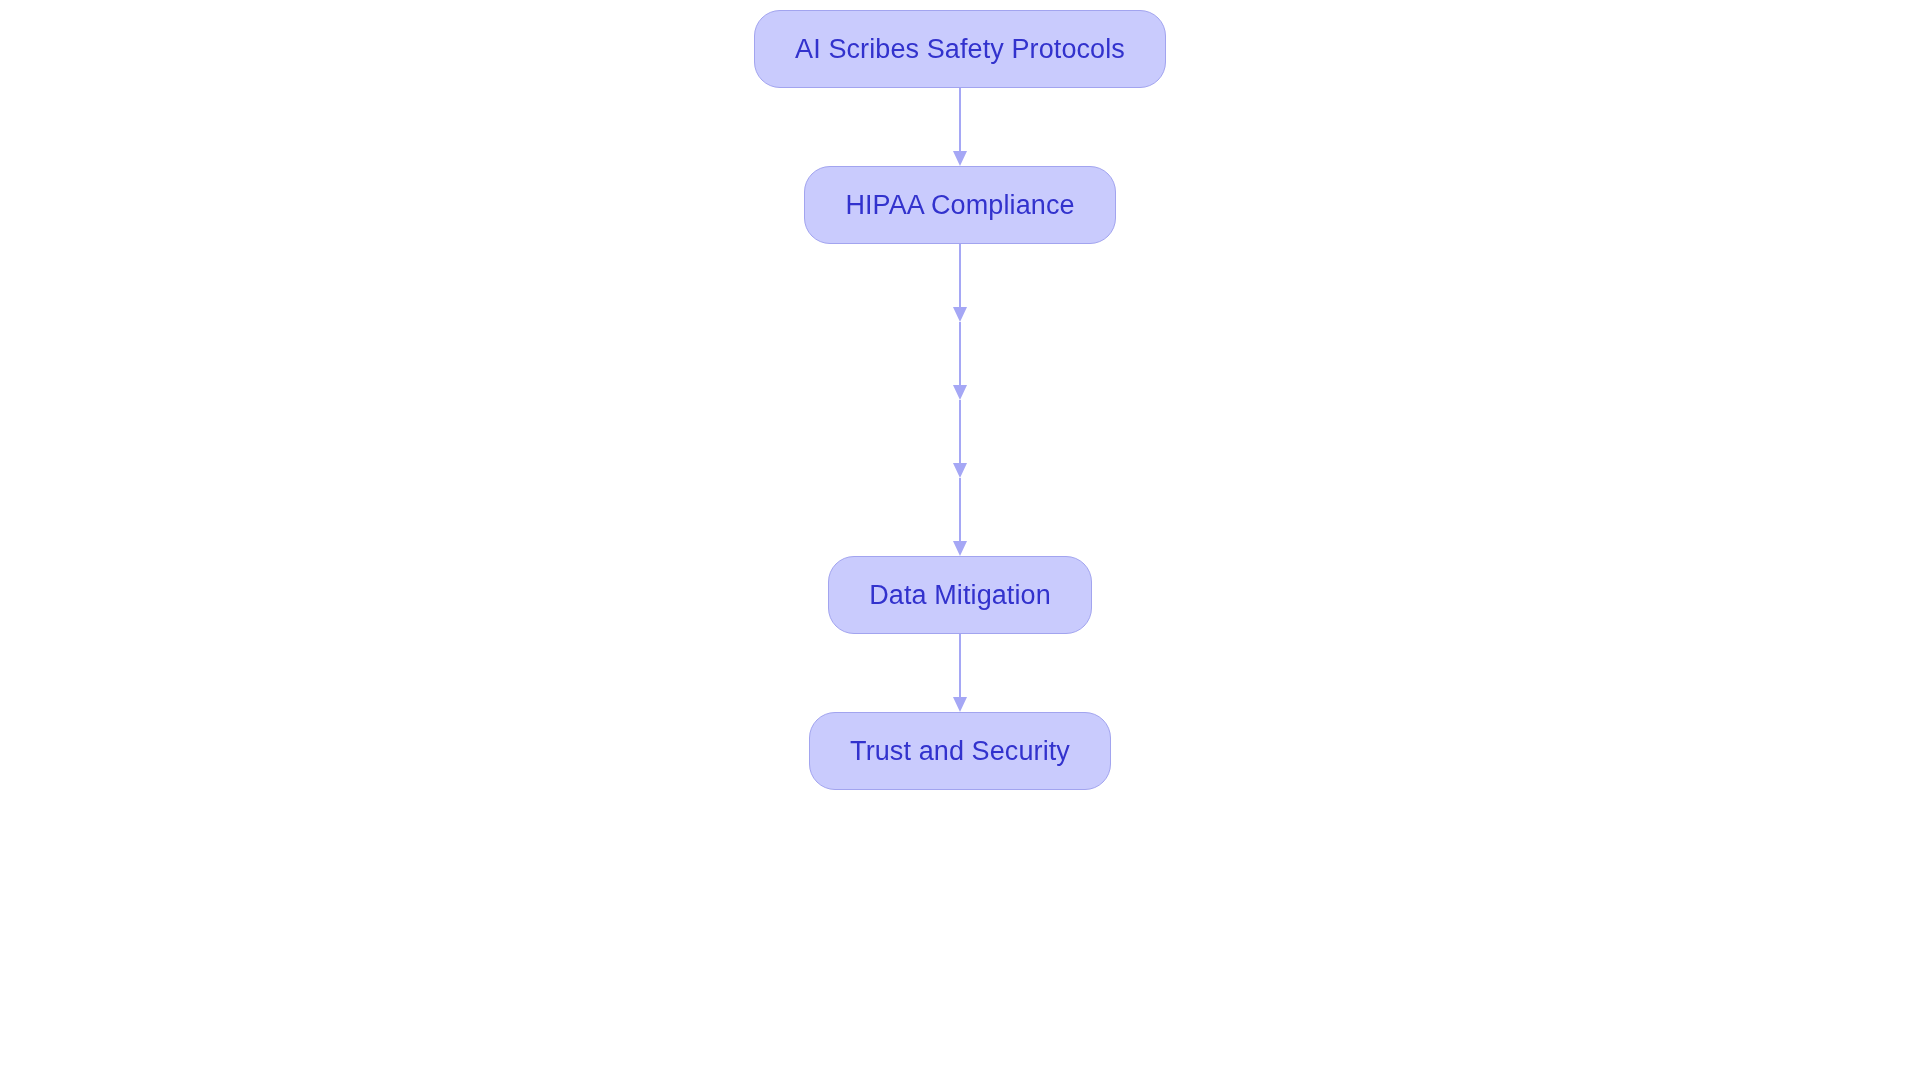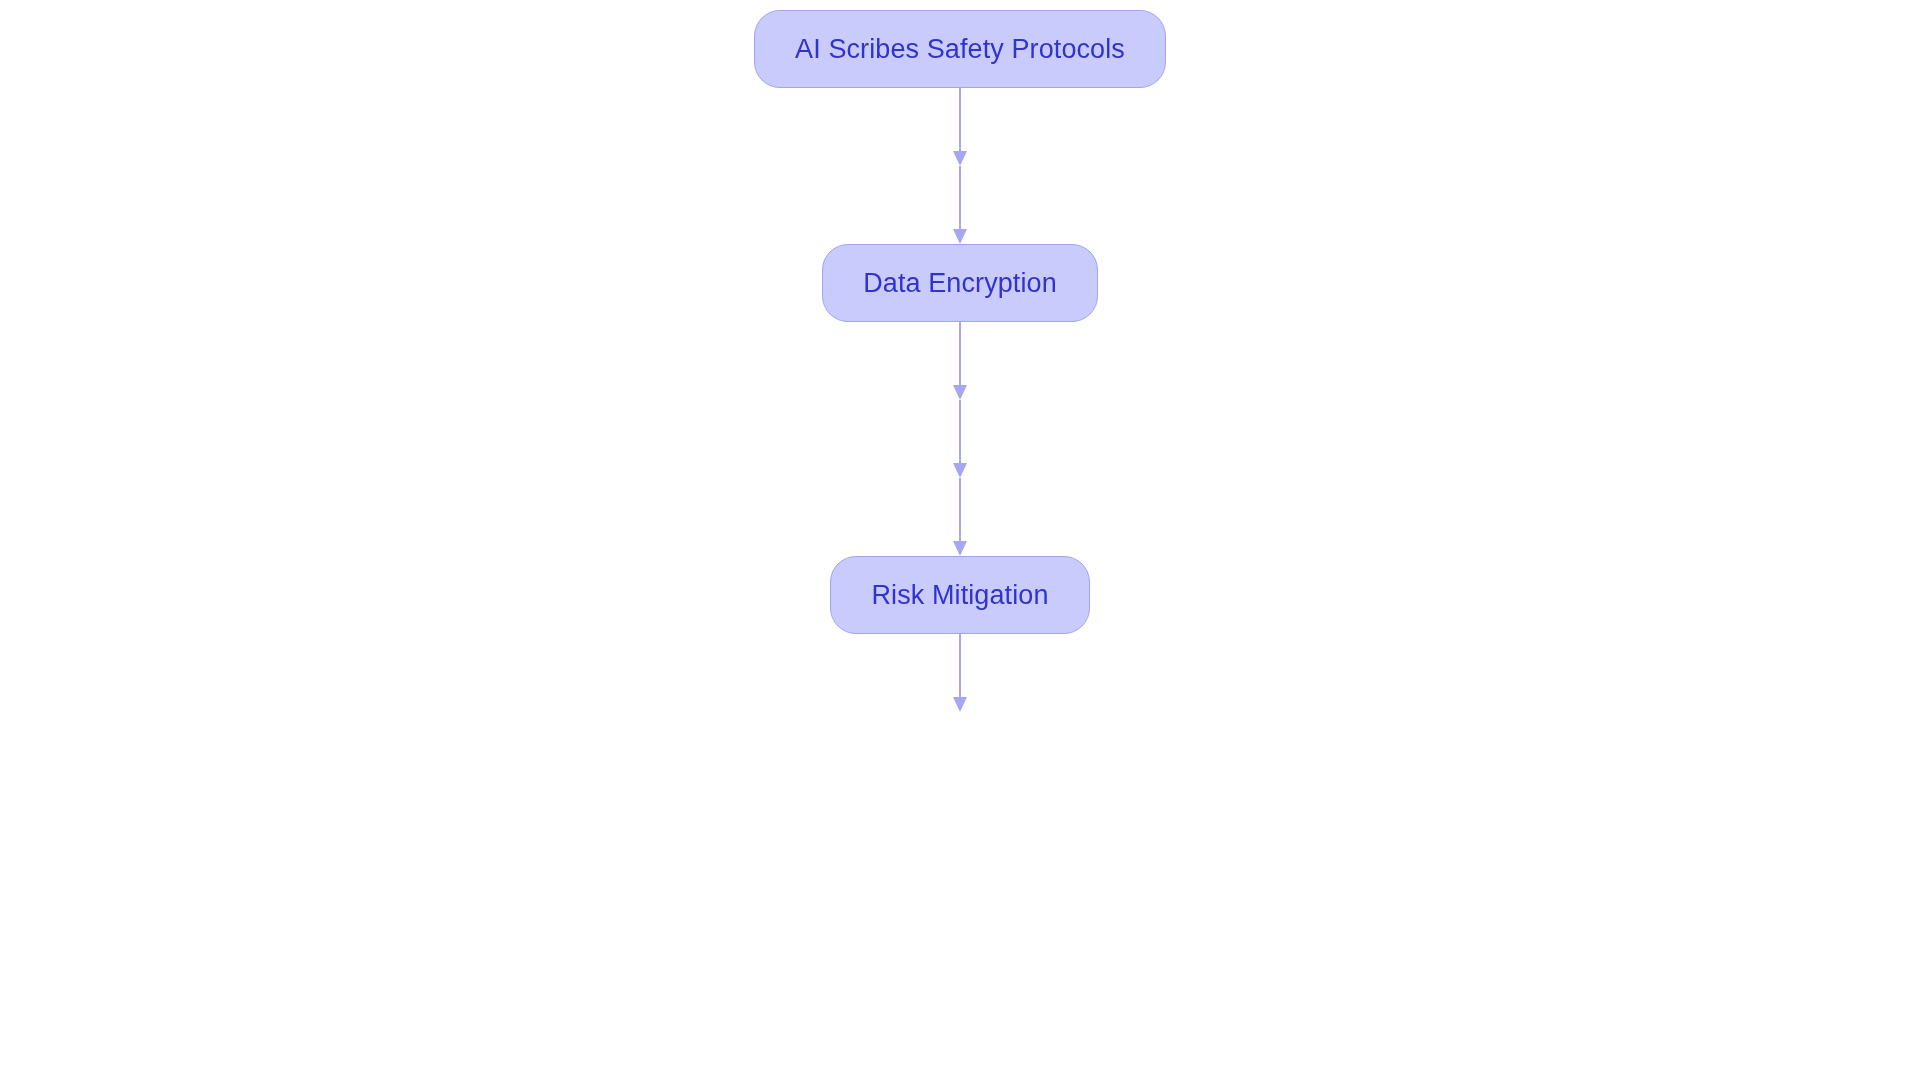--- a/index.html
+++ b/index.html
@@ -92,51 +92,54 @@
 
     <div class="flow-node">
       <span>AI Scribes Safety Protocols</span>
     </div>
 
     <div class="flow-connector">
       <span class="stem"></span>
       <span class="arrowhead"></span>
     </div>
 
-
-    <div class="flow-connector">
-      <span class="stem"></span>
-      <span class="arrowhead"></span>
-    </div>
-
     <div class="flow-node">
-      <span>Data Encryption</span>
+      <span>HIPAA Compliance</span>
     </div>
 
     <div class="flow-connector">
       <span class="stem"></span>
       <span class="arrowhead"></span>
     </div>
 
 
     <div class="flow-connector">
       <span class="stem"></span>
       <span class="arrowhead"></span>
     </div>
 
 
     <div class="flow-connector">
       <span class="stem"></span>
       <span class="arrowhead"></span>
     </div>
 
+
+    <div class="flow-connector">
+      <span class="stem"></span>
+      <span class="arrowhead"></span>
+    </div>
+
     <div class="flow-node">
-      <span>Risk Mitigation</span>
+      <span>Data Mitigation</span>
     </div>
 
     <div class="flow-connector">
       <span class="stem"></span>
       <span class="arrowhead"></span>
     </div>
 
+    <div class="flow-node">
+      <span>Trust and Security</span>
+    </div>
 
   </div>
 </div>
 
 </body></html>

